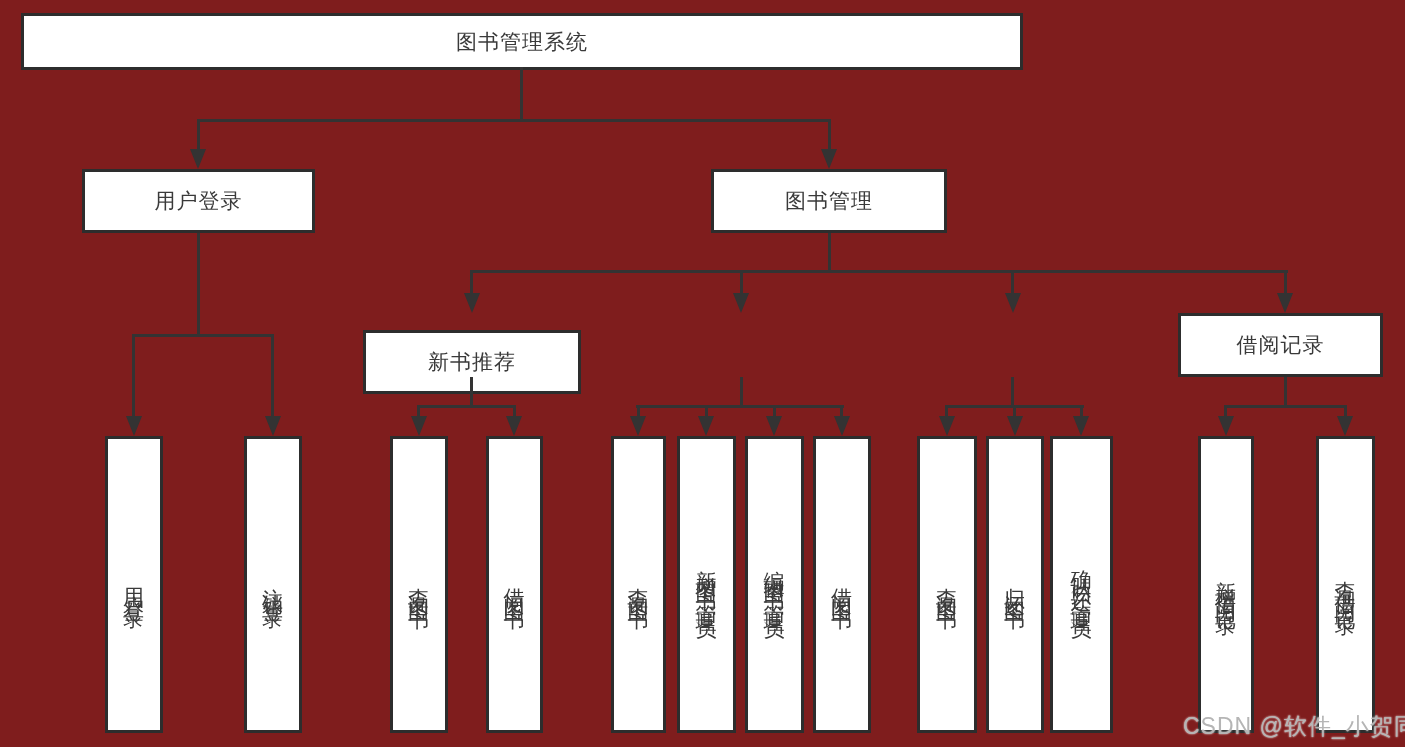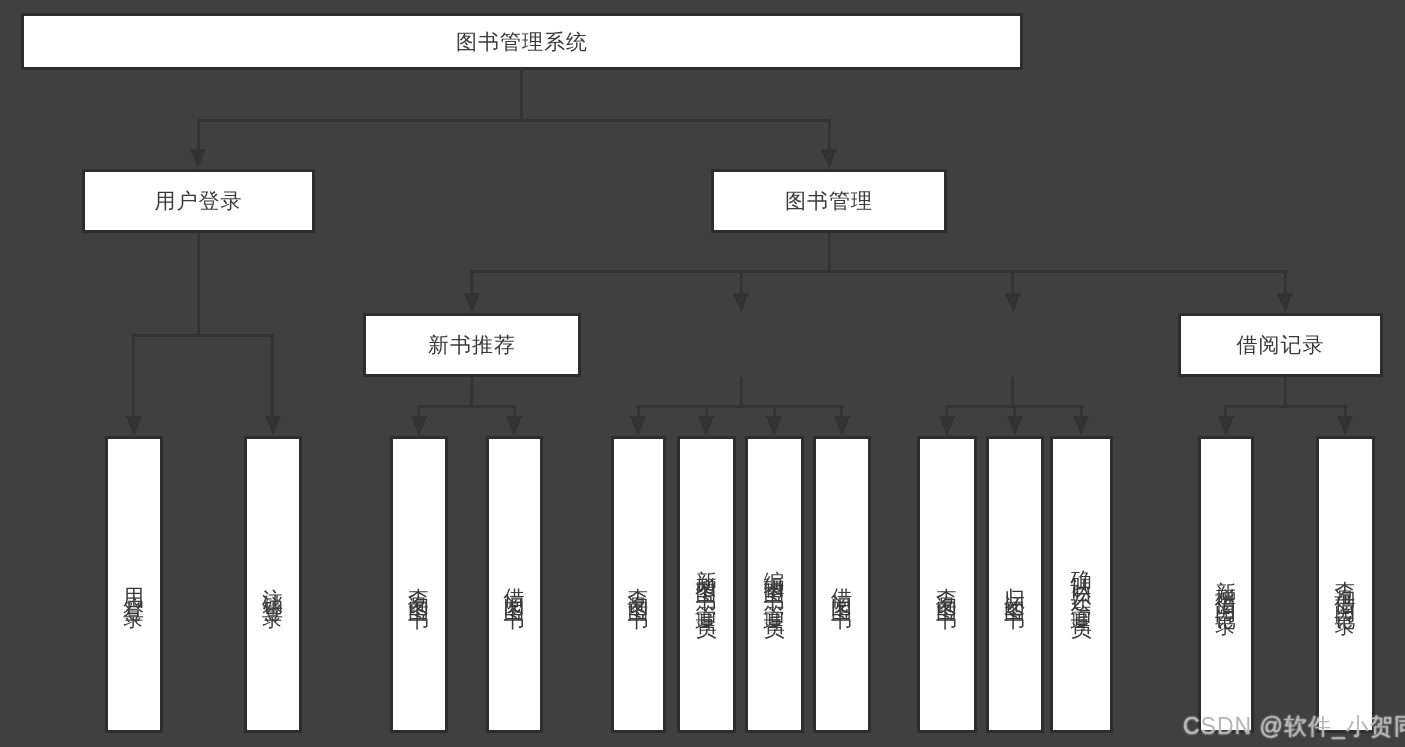--- a/index.html
+++ b/index.html
@@ -1,17 +1,17 @@
 <!DOCTYPE html>
 <html><head>
 <meta charset="utf-8">
 <style>
   html,body{margin:0;padding:0;background:#ffffff;}
   #canvas{
-    position:relative;width:1405px;height:747px;background:#404040;
+    position:relative;width:1405px;height:747px;background:#7f1d1d;
     font-family:"Liberation Sans","DejaVu Sans",sans-serif;
     color:#3a3a3a;overflow:hidden;
   }
   .b{ 
     position:absolute;box-sizing:border-box;border:3px solid #2d2d2d;background:#fff;
     display:flex;align-items:center;justify-content:center;
     font-size:21px;letter-spacing:1px;color:#3a3a3a;
   }
   .v{ 
     position:absolute;box-sizing:border-box;border:3px solid #2d2d2d;background:#fff;
@@ -66,21 +66,21 @@
   <div class="ln" style="left:471px;top:270px;width:817px;height:3px;"></div>
   <div class="ln" style="left:470px;top:270px;width:3px;height:25px;"></div>
   <div class="ah" style="left:464px;top:293px;"></div>
   <div class="ln" style="left:740px;top:270px;width:3px;height:25px;"></div>
   <div class="ah" style="left:733px;top:293px;"></div>
   <div class="ln" style="left:1011px;top:270px;width:3px;height:25px;"></div>
   <div class="ah" style="left:1005px;top:293px;"></div>
   <div class="ln" style="left:1284px;top:270px;width:3px;height:25px;"></div>
   <div class="ah" style="left:1277px;top:293px;"></div>
 
-  <div class="b" style="left:363px;top:313px;width:218px;height:64px;">
+  <div class="b" style="left:363px;top:330px;width:218px;height:64px;">
     <span>新书推荐</span>
   </div>
   <div class="b" style="left:1178px;top:313px;width:205px;height:64px;">
     <span>借阅记录</span>
   </div>
 
   <div class="ln" style="left:470px;top:377px;width:3px;height:30px;"></div>
   <div class="ln" style="left:417px;top:405px;width:99px;height:3px;"></div>
   <div class="ln" style="left:417px;top:405px;width:3px;height:13px;"></div>
   <div class="ah" style="left:411px;top:416px;"></div>

